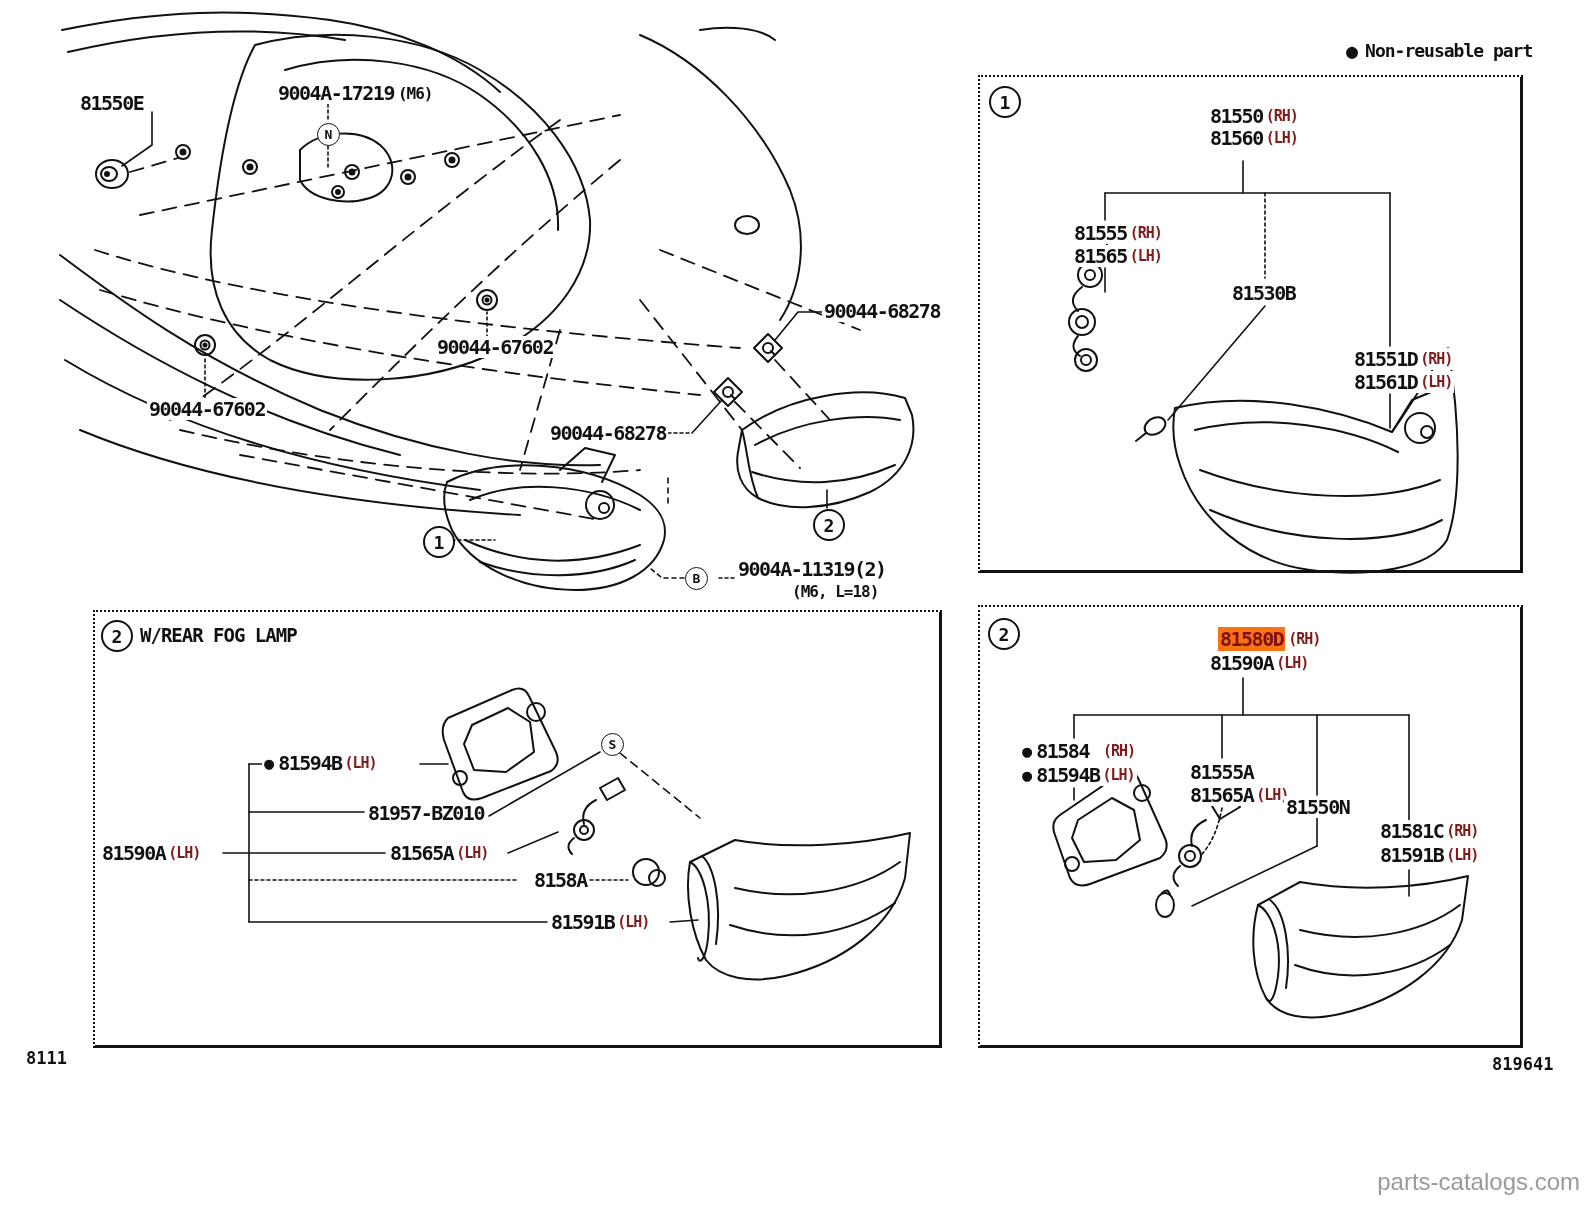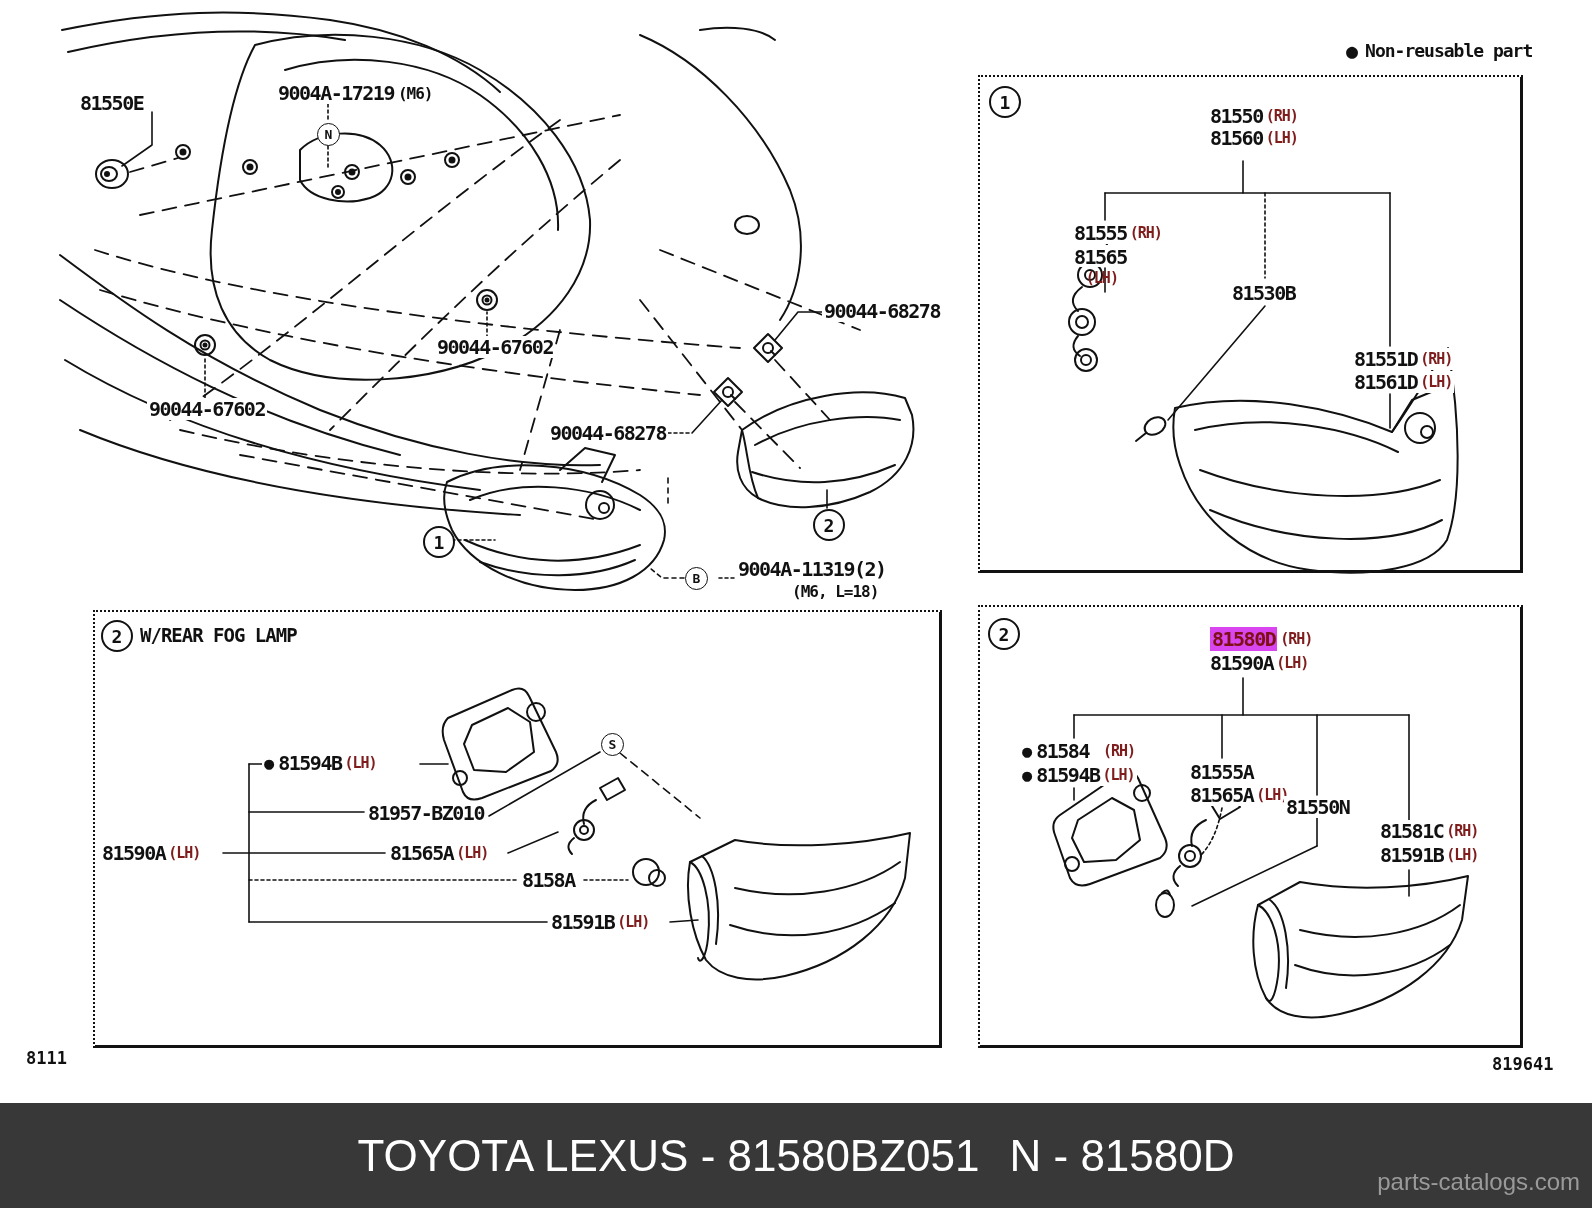--- a/index.html
+++ b/index.html
@@ -310,39 +310,39 @@
     <span class="side">(RH)</span>
   </div>
   <div class="plabel" style="left:1208px;top:127px;">
     <span class="num">81560</span>
     <span class="side">(LH)</span>
   </div>
   <div class="plabel" style="left:1072px;top:222px;">
     <span class="num">81555</span>
     <span class="side">(RH)</span>
   </div>
-  <div class="plabel" style="left:1072px;top:245px;flex-direction:column;">
+  <div class="plabel" style="left:1072px;top:245px;">
     <span class="num">81565</span>
     <span class="side">(LH)</span>
   </div>
   <div class="plabel" style="left:1230px;top:282px;">
     <span class="num">81530B</span>
   </div>
   <div class="plabel" style="left:1352px;top:348px;">
     <span class="num">81551D</span>
     <span class="side">(RH)</span>
   </div>
   <div class="plabel" style="left:1352px;top:371px;">
     <span class="num">81561D</span>
     <span class="side">(LH)</span>
   </div>
 
   <div class="callout" style="left:988px;top:618px;">2</div>
   <div class="plabel" style="left:1208px;top:628px;">
-    <span class="num hl" id="hl-num" style="background: #d946ef; color: rgb(124, 16, 20);">81580D</span>
+    <span class="num hl" id="hl-num" style="background: #f97316; color: rgb(124, 16, 20); margin-left: 8px;">81580D</span>
     <span class="side">(RH)</span>
   </div>
   <div class="plabel" style="left:1208px;top:652px;">
     <span class="num">81590A</span>
     <span class="side">(LH)</span>
   </div>
   <div class="plabel" style="left:1020px;top:740px;">
     <span class="bullet">●</span>
     <span class="num">81584</span>
     <span class="side" style="margin-left:14px;">(RH)</span>
@@ -384,31 +384,27 @@
     <span class="num">81957-BZ010</span>
   </div>
   <div class="plabel" style="left:100px;top:842px;">
     <span class="num">81590A</span>
     <span class="side">(LH)</span>
   </div>
   <div class="plabel" style="left:388px;top:842px;">
     <span class="num">81565A</span>
     <span class="side">(LH)</span>
   </div>
-  <div class="plabel" style="left:520px;top:869px;">
+  <div class="plabel" style="left:532px;top:869px;">
     <span class="num">8158A</span>
   </div>
   <div class="plabel" style="left:549px;top:911px;">
     <span class="num">81591B</span>
     <span class="side">(LH)</span>
   </div>
   <div class="callout marker" style="left:601px;top:733px;">S</div>
 
   <div class="pagecode" style="left:26px;top:1048px;">8111</div>
   <div class="pagecode" style="left:1492px;top:1054px;">819641</div>
 
-  <div class="footer" style="background: rgb(56, 56, 56);">
-    <span>TOYOTA LEXUS - 81580BZ051</span>
-    <span>N - 81580D</span>
-  </div>
   <div class="watermark">parts-catalogs.com</div>
 
 </div>
 
 </body></html>

